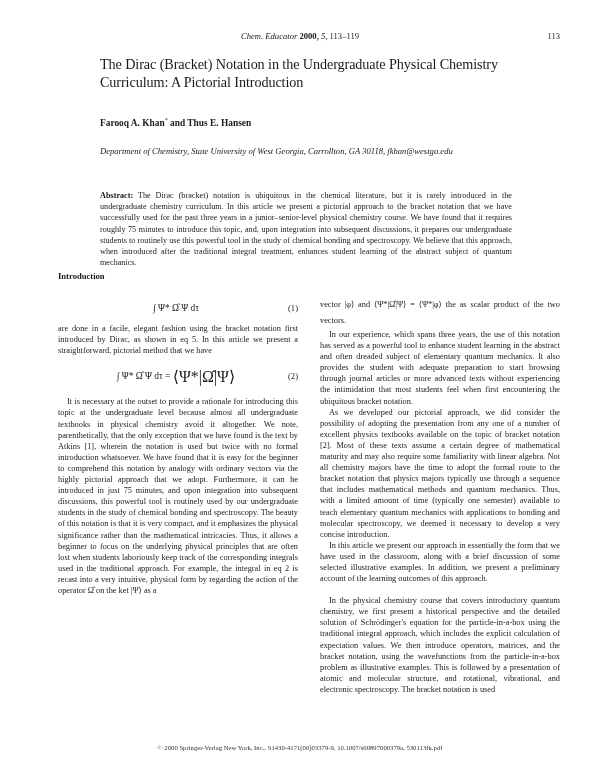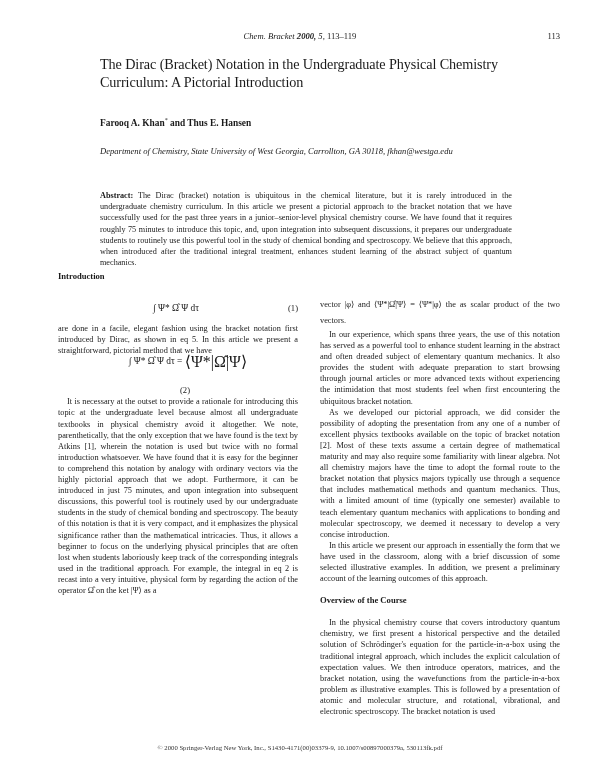--- a/index.html
+++ b/index.html
@@ -7,21 +7,21 @@
       width: 600px; height: 776px; position: relative; overflow: hidden;
       font-family: "Liberation Serif", "DejaVu Serif", serif;
       color: #1a1a1a;
     }
     .abs { position: absolute; }
     #running-head {
       left: 0; width: 600px; top: 31px; text-align: center;
       font-size: 8.6px;
     }
     #running-head .journal { font-style: italic; }
-    #running-head .year { font-weight: bold; font-style: italic; }
+    #running-head .year { font-weight: bold; }
     #running-head .vol { font-style: italic; }
     #page-number { right: 40px; top: 31px; font-size: 8.6px; }
     #title {
       left: 100px; top: 55px; width: 440px;
       font-size: 14.2px; line-height: 18px; letter-spacing: -0.1px;
     }
     #authors {
       left: 100px; top: 117px; font-size: 9.4px; font-weight: bold;
     }
     #authors sup { font-size: 6px; vertical-align: 4px; font-weight: normal; }
@@ -44,33 +44,33 @@
     .col p.noind { text-indent: 0; }
     .col h2 {
       font-size: 8.6px; font-weight: bold; margin: 0 0 11px 0;
     }
     .eq {
       position: relative; height: 30px; display: flex; align-items: center;
       font-size: 9.4px;
     }
     .eq .expr { flex: 1; text-align: center; padding-left: 20px; }
     .eq .num { width: 24px; text-align: right; font-size: 8.6px; }
-    .eq.tall { height: 40px; flex-direction: column; }
+    .eq.tall { height: 40px; }
     .big { font-size: 16px; vertical-align: -3px; }
     #col-left .spacer, #col-right .spacer { height: 11px; }
     #footer {
       left: 0; width: 600px; top: 744px; text-align: center;
       font-size: 6.7px; color: #333;
     }
   </style>
 </head>
 <body>
 
 <div id="running-head" class="abs">
-  <span class="journal">Chem. Bracket</span>
+  <span class="journal">Chem. Educator</span>
   <span class="year">2000,</span>
   <span class="vol">5,</span>
   <span>113–119</span>
 </div>
 <div id="page-number" class="abs">113</div>
 
 <div id="title" class="abs">The Dirac (Bracket) Notation in the Undergraduate Physical Chemistry Curriculum: A Pictorial Introduction</div>
 
 <div id="authors" class="abs">
   <span>Farooq A. Khan</span><sup>*</sup><span> and Thus E. Hansen</span>
@@ -101,17 +101,16 @@
 </div>
 
 <div id="col-right" class="col">
   <p class="noind" style="line-height:16px;">
     <span>vector </span><span>|φ⟩</span><span> and </span><span>⟨Ψ*|Ω̂|Ψ⟩ = ⟨Ψ*|φ⟩</span><span> the as scalar product of the two vectors.</span>
   </p>
   <p>In our experience, which spans three years, the use of this notation has served as a powerful tool to enhance student learning in the abstract and often dreaded subject of elementary quantum mechanics. It also provides the student with adequate preparation to start browsing through journal articles or more advanced texts without experiencing the intimidation that most students feel when first encountering the ubiquitous bracket notation.</p>
   <p>As we developed our pictorial approach, we did consider the possibility of adopting the presentation from any one of a number of excellent physics textbooks available on the topic of bracket notation [2]. Most of these texts assume a certain degree of mathematical maturity and may also require some familiarity with linear algebra. Not all chemistry majors have the time to adopt the formal route to the bracket notation that physics majors typically use through a sequence that includes mathematical methods and quantum mechanics. Thus, with a limited amount of time (typically one semester) available to teach elementary quantum mechanics with applications to bonding and molecular spectroscopy, we deemed it necessary to develop a very concise introduction.</p>
   <p>In this article we present our approach in essentially the form that we have used in the classroom, along with a brief discussion of some selected illustrative examples. In addition, we present a preliminary account of the learning outcomes of this approach.</p>
   <div class="spacer"></div>
-  <h2>Overview of the Course</h2>
   <p>In the physical chemistry course that covers introductory quantum chemistry, we first present a historical perspective and the detailed solution of Schrödinger's equation for the particle-in-a-box using the traditional integral approach, which includes the explicit calculation of expectation values. We then introduce operators, matrices, and the bracket notation, using the wavefunctions from the particle-in-a-box problem as illustrative examples. This is followed by a presentation of atomic and molecular structure, and rotational, vibrational, and electronic spectroscopy. The bracket notation is used</p>
 </div>
 
 <div id="footer" class="abs">© 2000 Springer-Verlag New York, Inc., S1430-4171(00)03379-9, 10.1007/s00897000379a, 530113fk.pdf</div>
 
 </body></html>

